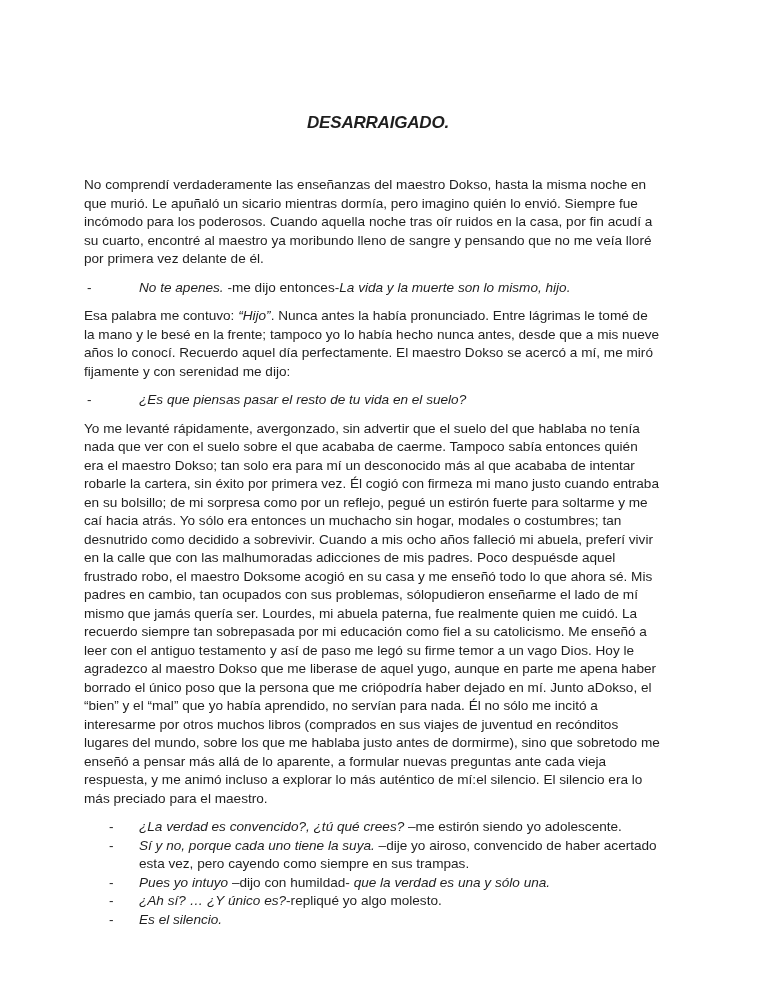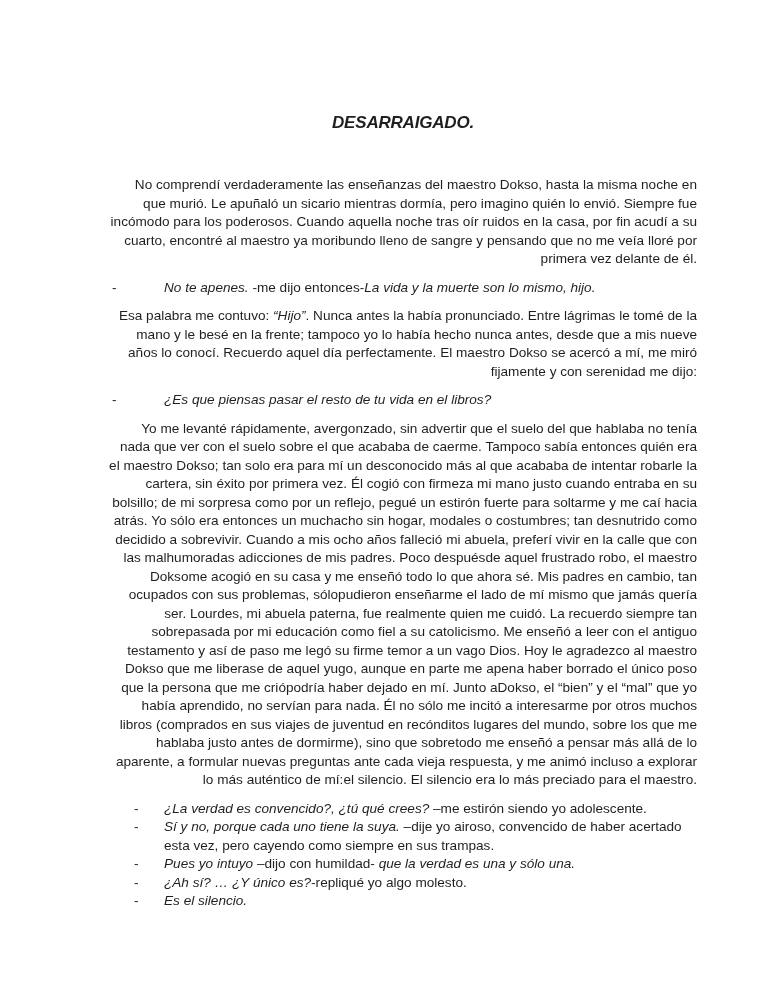--- a/index.html
+++ b/index.html
@@ -11,38 +11,38 @@
     position: relative;
     width: 768px;
     height: 994px;
     background: #ffffff;
     overflow: hidden;
     font-family: "Liberation Sans", sans-serif;
     color: #1f1f1f;
   }
   .content {
     position: absolute;
-    left: 109px;
+    left: 84px;
     top: 112px;
     width: 588px;
   }
   .doc-title {
     text-align: center;
     font-weight: bold;
     font-style: italic;
     font-size: 17px;
     letter-spacing: -0.2px;
     line-height: 22px;
     margin: 0 0 42px 0;
   }
   .para {
     font-size: 13.6px;
     line-height: 18.5px;
-    margin: 0 0 10px 0;
-    text-align: right;
+    margin: 0 12px 10px 0;
+    text-align: left;
   }
   .dialogue {
     position: relative;
     padding-left: 55px;
     font-size: 13.6px;
     line-height: 18.5px;
     margin: 0 0 10px 0;
   }
   .dialogue > .dash {
     position: absolute;
@@ -72,21 +72,21 @@
 </head>
 <body>
 
 <div class="page">
   <div class="content">
     <div class="doc-title">DESARRAIGADO.</div>
     <div>
         <div class="para"><span class="run-normal">No comprendí verdaderamente las enseñanzas del maestro Dokso, hasta la misma noche en que murió. Le apuñaló un sicario mientras dormía, pero imagino quién lo envió. Siempre fue incómodo para los poderosos. Cuando aquella noche tras oír ruidos en la casa, por fin acudí a su cuarto, encontré al maestro ya moribundo lleno de sangre y pensando que no me veía lloré por primera vez delante de él.</span></div>
         <div class="dialogue"><span class="dash">-</span><span><span class="run-italic">No te apenes. </span><span class="run-normal">-me dijo entonces-</span><span class="run-italic">La vida y la muerte son lo mismo, hijo.</span></span></div>
         <div class="para"><span class="run-normal">Esa palabra me contuvo: </span><span class="run-italic">“Hijo”</span><span class="run-normal">. Nunca antes la había pronunciado. Entre lágrimas le tomé de la mano y le besé en la frente; tampoco yo lo había hecho nunca antes, desde que a mis nueve años lo conocí. Recuerdo aquel día perfectamente. El maestro Dokso se acercó a mí, me miró fijamente y con serenidad me dijo:</span></div>
-        <div class="dialogue"><span class="dash">-</span><span><span class="run-italic">¿Es que piensas pasar el resto de tu vida en el libros?</span></span></div>
+        <div class="dialogue"><span class="dash">-</span><span><span class="run-italic">¿Es que piensas pasar el resto de tu vida en el suelo?</span></span></div>
         <div class="para"><span class="run-normal">Yo me levanté rápidamente, avergonzado, sin advertir que el suelo del que hablaba no tenía nada que ver con el suelo sobre el que acababa de caerme. Tampoco sabía entonces quién era el maestro Dokso; tan solo era para mí un desconocido más al que acababa de intentar robarle la cartera, sin éxito por primera vez. Él cogió con firmeza mi mano justo cuando entraba en su bolsillo; de mi sorpresa como por un reflejo, pegué un estirón fuerte para soltarme y me caí hacia atrás. Yo sólo era entonces un muchacho sin hogar, modales o costumbres; tan desnutrido como decidido a sobrevivir. Cuando a mis ocho años falleció mi abuela, preferí vivir en la calle que con las malhumoradas adicciones de mis padres. Poco despuésde aquel frustrado robo, el maestro Doksome acogió en su casa y me enseñó todo lo que ahora sé. Mis padres en cambio, tan ocupados con sus problemas, sólopudieron enseñarme el lado de mí mismo que jamás quería ser. Lourdes, mi abuela paterna, fue realmente quien me cuidó. La recuerdo siempre tan sobrepasada por mi educación como fiel a su catolicismo. Me enseñó a leer con el antiguo testamento y así de paso me legó su firme temor a un vago Dios. Hoy le agradezco al maestro Dokso que me liberase de aquel yugo, aunque en parte me apena haber borrado el único poso que la persona que me criópodría haber dejado en mí. Junto aDokso, el “bien” y el “mal” que yo había aprendido, no servían para nada. Él no sólo me incitó a interesarme por otros muchos libros (comprados en sus viajes de juventud en recónditos lugares del mundo, sobre los que me hablaba justo antes de dormirme), sino que sobretodo me enseñó a pensar más allá de lo aparente, a formular nuevas preguntas ante cada vieja respuesta, y me animó incluso a explorar lo más auténtico de mí:el silencio. El silencio era lo más preciado para el maestro.</span></div>
         <div class="dlist">
           <div class="li"><span class="dash">-</span><span><span class="run-italic">¿La verdad es convencido?, ¿tú qué crees? </span><span class="run-normal">–me estirón siendo yo adolescente.</span></span></div>
           <div class="li"><span class="dash">-</span><span><span class="run-italic">Sí y no, porque cada uno tiene la suya. </span><span class="run-normal">–dije yo airoso, convencido de haber acertado esta vez, pero cayendo como siempre en sus trampas.</span></span></div>
           <div class="li"><span class="dash">-</span><span><span class="run-italic">Pues yo intuyo </span><span class="run-normal">–dijo con humildad- </span><span class="run-italic">que la verdad es una y sólo una.</span></span></div>
           <div class="li"><span class="dash">-</span><span><span class="run-italic">¿Ah sí? … ¿Y único es?</span><span class="run-normal">-repliqué yo algo molesto.</span></span></div>
           <div class="li"><span class="dash">-</span><span><span class="run-italic">Es el silencio.</span></span></div>
         </div>
       </div>
   </div>

